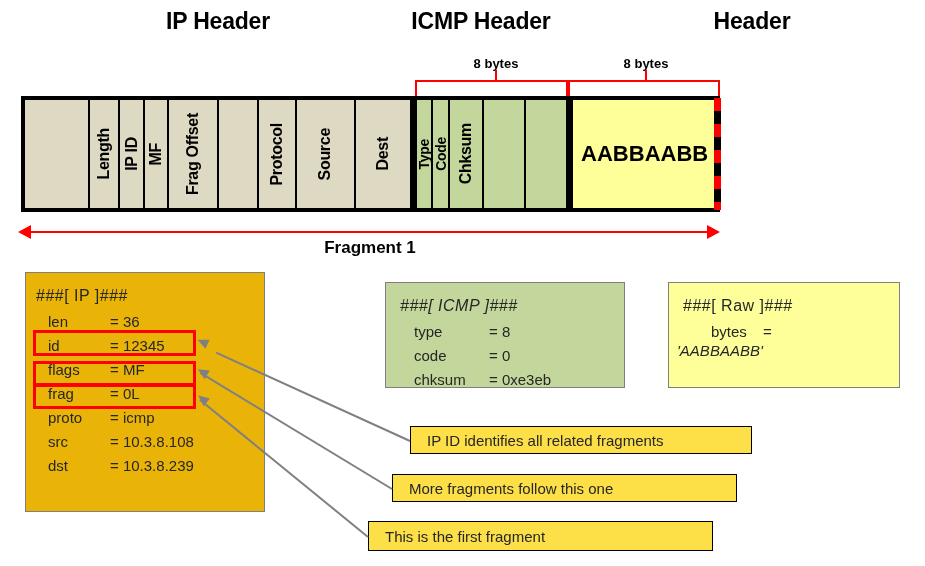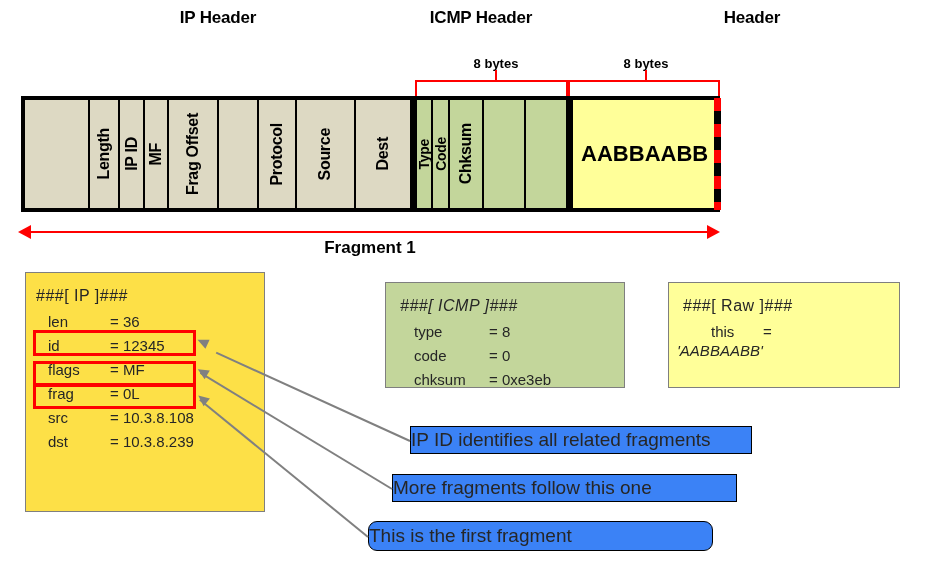--- a/index.html
+++ b/index.html
@@ -8,21 +8,21 @@
     background:#ffffff;
     font-family:"Liberation Sans", sans-serif;
     position:relative;
     overflow:hidden;
     color:#000;
   }
   .abs{position:absolute;}
 
   
   .sect-title{
-    font-size:17px;font-weight:bold;color:#000;
+    font-size:23px;font-weight:bold;color:#000;
     text-align:center;white-space:nowrap;
     letter-spacing:-0.2px;
   }
 
   
   .bytes-label{
     font-size:13px;font-weight:bold;color:#000;
     text-align:center;white-space:nowrap;
   }
 
@@ -101,21 +101,21 @@
   .info-box{
     box-sizing:border-box;
     border:1px solid #7f7f7f;
     font-size:15px;
     line-height:1;
     color:#262626;
     padding:10px 0 0 0;
   }
   #ip-box{
     left:25px;top:272px;width:240px;height:240px;
-    background:#fde047;
+    background:#eab308;
   }
   #icmp-box{
     left:385px;top:282px;width:240px;height:106px;
     background:#c3d69b;
   }
   #raw-box{
     left:668px;top:282px;width:232px;height:106px;
     background:#ffff99;
   }
   .kvrow{
@@ -152,30 +152,30 @@
     pointer-events:none;
   }
   #redbox-id{left:33px;top:330px;width:163px;height:26px;}
   #redbox-flags{left:33px;top:361px;width:163px;height:25px;}
   #redbox-frag{left:33px;top:384px;width:163px;height:25px;}
 
   
   .callout{
     box-sizing:border-box;
     border:1px solid #000;
-    background:#3b82f6;
-    font-size:19px;
+    background:#fde047;
+    font-size:15px;
     color:#262626;
     display:flex;align-items:center;
-    padding-left:0;
+    padding-left:16px;
     white-space:nowrap;
   }
   #callout-ipid{left:410px;top:426px;width:342px;height:28px;}
   #callout-morefrag{left:392px;top:474px;width:345px;height:28px;}
-  #callout-firstfrag{left:368px;top:521px;width:345px;height:30px;border-radius:9px;}
+  #callout-firstfrag{left:368px;top:521px;width:345px;height:30px;}
 
   
   .leader{
     position:absolute;
     height:2px;
     background:#808080;
     transform-origin:0 50%;
   }
   .leader-head{
     position:absolute;
@@ -271,20 +271,24 @@
   </div>
   <div class="kvrow">
     <span class="kname">flags</span>
     <span class="kval">= MF</span>
   </div>
   <div class="kvrow">
     <span class="kname">frag</span>
     <span class="kval">= 0L</span>
   </div>
   <div class="kvrow">
+    <span class="kname">proto</span>
+    <span class="kval">= icmp</span>
+  </div>
+  <div class="kvrow">
     <span class="kname">src</span>
     <span class="kval">= 10.3.8.108</span>
   </div>
   <div class="kvrow">
     <span class="kname">dst</span>
     <span class="kval">= 10.3.8.239</span>
   </div>
 </div>
 
 <div class="abs redbox" id="redbox-id"></div>
@@ -303,21 +307,21 @@
   </div>
   <div class="kvrow">
     <span class="kname">chksum</span>
     <span class="kval">= 0xe3eb</span>
   </div>
 </div>
 
 <div class="abs info-box" id="raw-box">
   <div class="khead">###[ Raw ]###</div>
   <div class="kvrow">
-    <span class="kname">this</span>
+    <span class="kname">bytes</span>
     <span class="kval">=</span>
   </div>
   <div class="rawload">'AABBAABB'</div>
 </div>
 
 <div class="abs callout" id="callout-ipid">IP ID identifies all related fragments</div>
 <div class="abs callout" id="callout-morefrag">More fragments follow this one</div>
 <div class="abs callout" id="callout-firstfrag">This is the first fragment</div>
 
 <div class="leader" style="left:410px;top:440px;width:213px;transform:rotate(-155.5deg);"></div>

